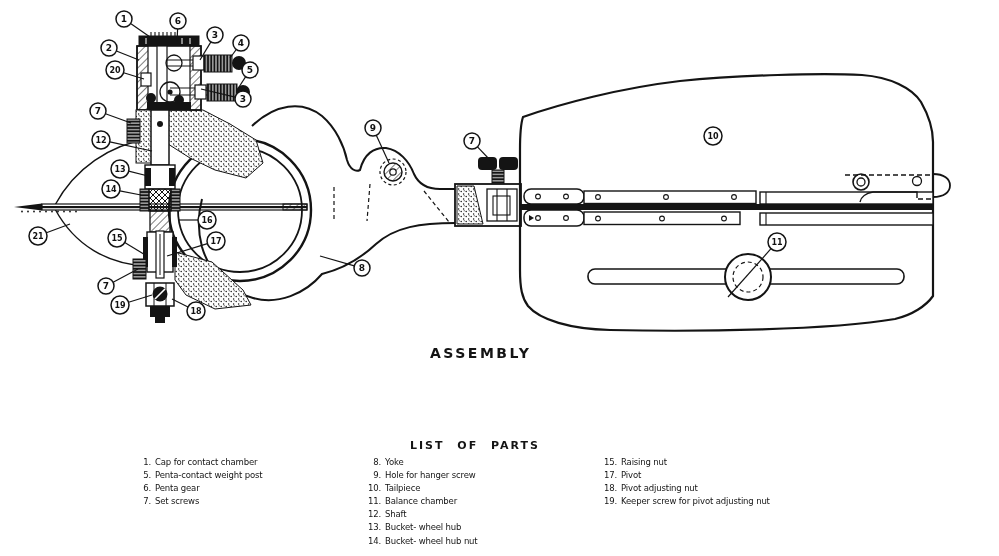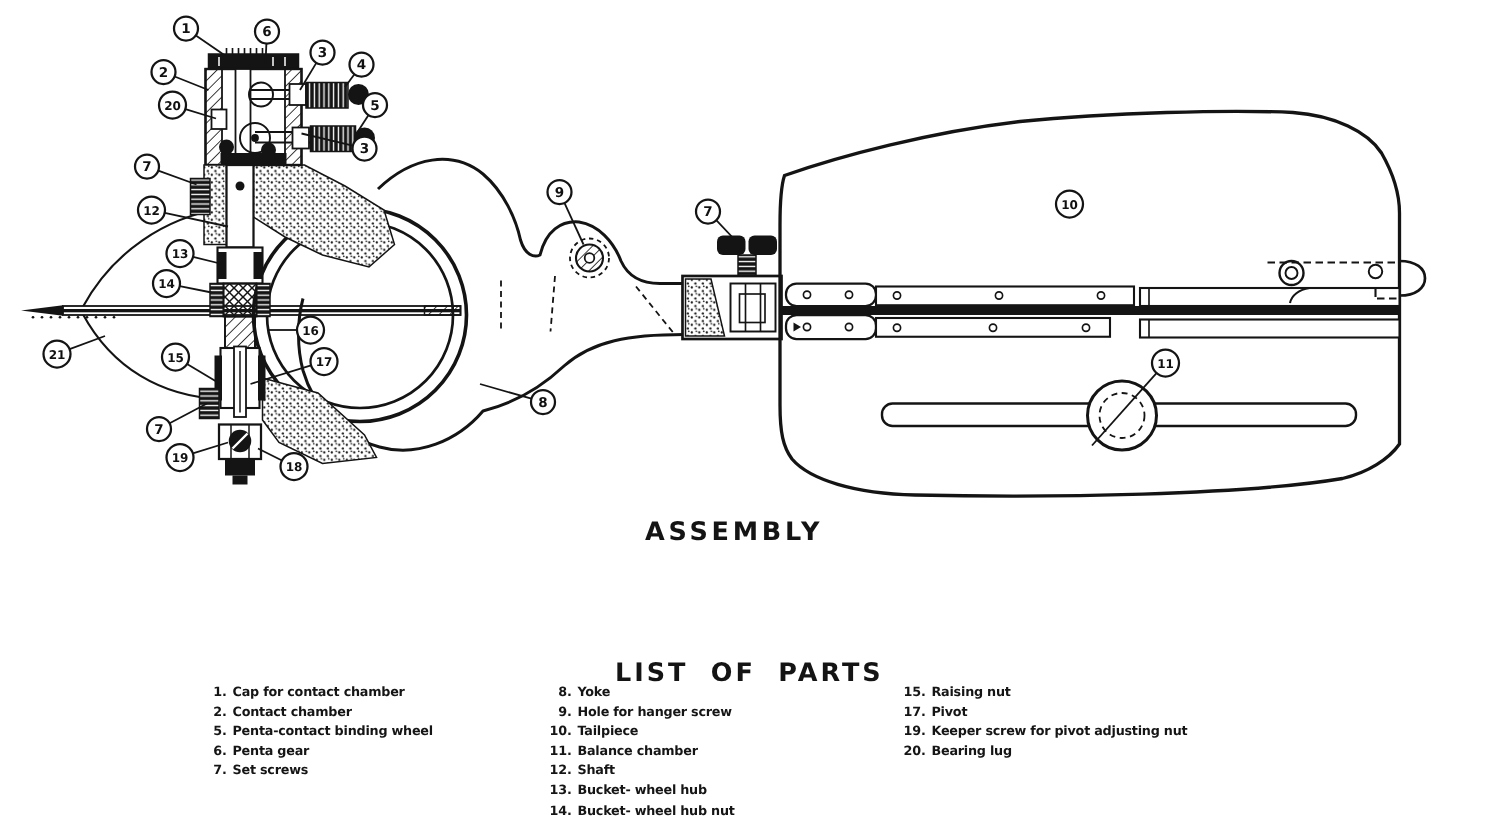--- a/index.html
+++ b/index.html
@@ -1,22 +1,22 @@
 <!DOCTYPE html>
 <html><head>
 <meta charset="utf-8">
 <style>
   html,body{margin:0;padding:0;background:#fff;}
   .page{position:relative;width:999px;height:556px;background:#ffffff;overflow:hidden;
         font-family:"DejaVu Sans",sans-serif;color:#111;}
   .drawing{position:absolute;left:0;top:0;}
   .caption{position:absolute;font-weight:bold;color:#141414;white-space:nowrap;}
-  .caption-assembly{left:430px;top:345px;font-size:17px;letter-spacing:2.5px;}
-  .caption-list{left:410px;top:439px;font-size:17px;letter-spacing:2px;word-spacing:7px;}
-  .parts-col{position:absolute;top:456px;font-size:8.5px;font-weight:bold;letter-spacing:-0.15px;
+  .caption-assembly{left:430px;top:345px;font-size:14px;letter-spacing:2.5px;}
+  .caption-list{left:410px;top:439px;font-size:11px;letter-spacing:2px;word-spacing:7px;}
+  .parts-col{position:absolute;top:456px;font-size:8.5px;font-weight:normal;letter-spacing:-0.15px;
              line-height:13.1px;white-space:nowrap;color:#151515;}
   .parts-col-1{left:120px;}
   .parts-col-2{left:350px;}
   .parts-col-3{left:586px;}
   .part-num{display:inline-block;width:31px;text-align:right;margin-right:4px;}
   svg text.co{font-family:"DejaVu Sans",sans-serif;font-weight:bold;fill:#111;}
 </style>
 </head>
 <body>
 
@@ -363,34 +363,33 @@
         </g>
       </g>
   </svg>
 
   <div class="caption caption-assembly">ASSEMBLY</div>
 
   <div class="caption caption-list">LIST OF PARTS</div>
 
   <div class="parts-col parts-col-1">
       <div><span class="part-num">1.</span><span>Cap for contact chamber</span></div>
-      <div><span class="part-num">2.</span><span>Contact chamber</span></div>
-      <div><span class="part-num">5.</span><span>Penta-contact binding wheel</span></div>
+      <div><span class="part-num">5.</span><span>Penta-contact weight post</span></div>
       <div><span class="part-num">6.</span><span>Penta gear</span></div>
       <div><span class="part-num">7.</span><span>Set screws</span></div>
     </div>
   <div class="parts-col parts-col-2">
       <div><span class="part-num">8.</span><span>Yoke</span></div>
       <div><span class="part-num">9.</span><span>Hole for hanger screw</span></div>
       <div><span class="part-num">10.</span><span>Tailpiece</span></div>
       <div><span class="part-num">11.</span><span>Balance chamber</span></div>
       <div><span class="part-num">12.</span><span>Shaft</span></div>
       <div><span class="part-num">13.</span><span>Bucket- wheel hub</span></div>
       <div><span class="part-num">14.</span><span>Bucket- wheel hub nut</span></div>
     </div>
   <div class="parts-col parts-col-3">
       <div><span class="part-num">15.</span><span>Raising nut</span></div>
       <div><span class="part-num">17.</span><span>Pivot</span></div>
+      <div><span class="part-num">18.</span><span>Pivot adjusting nut</span></div>
       <div><span class="part-num">19.</span><span>Keeper screw for pivot adjusting nut</span></div>
-      <div><span class="part-num">20.</span><span>Bearing lug</span></div>
     </div>
 
 </div>
 
 </body></html>

